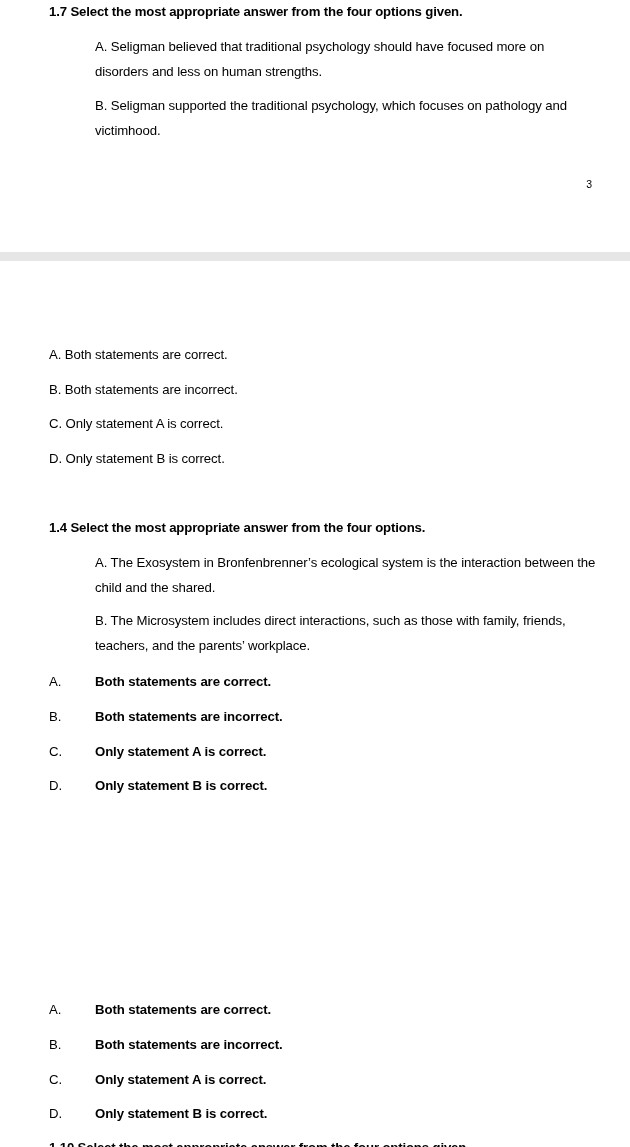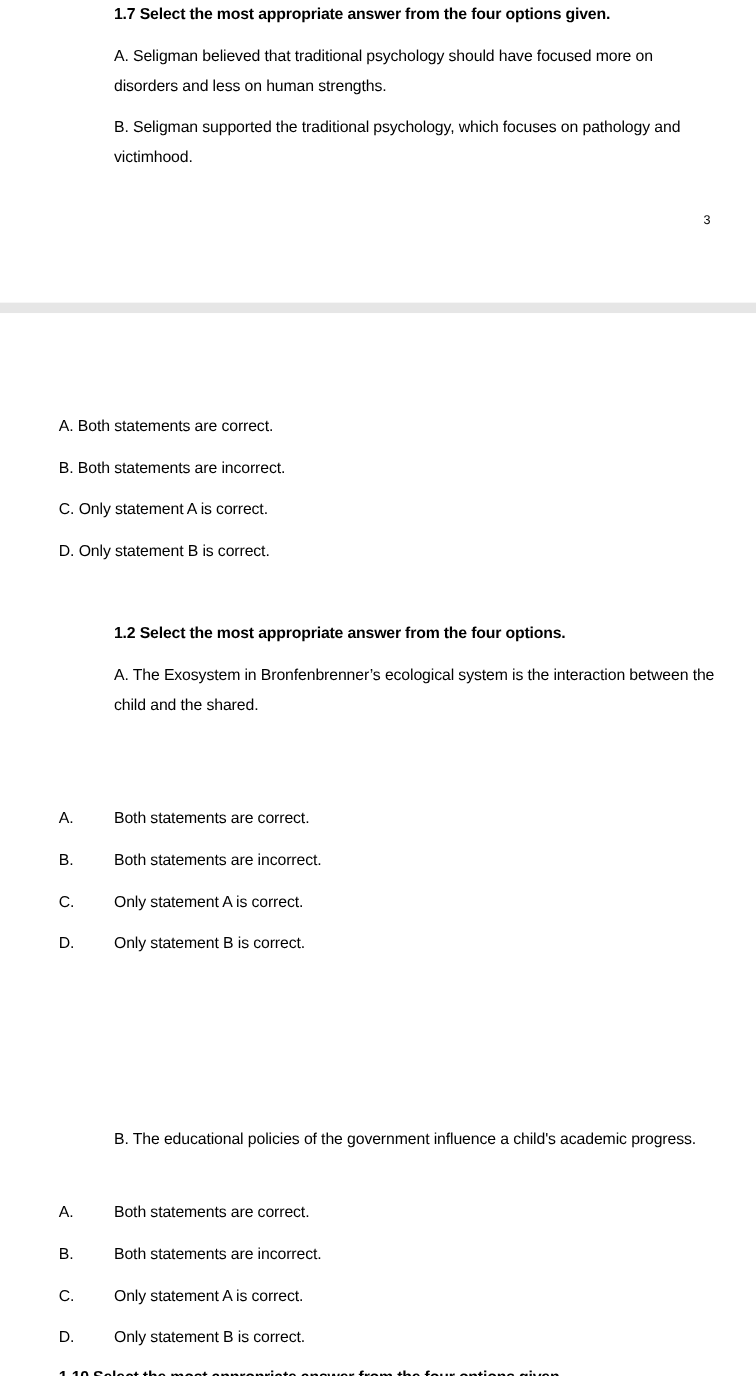--- a/index.html
+++ b/index.html
@@ -43,21 +43,20 @@
   }
 
   
   .q-heading {
     position: absolute;
     left: 49px;
     font-size: 13.2px;
     font-weight: bold;
     letter-spacing: -0.15px;
     white-space: nowrap;
-    margin-left: 46px;
   }
   .statement {
     position: absolute;
     left: 95px;
     width: 505px;
     font-size: 13.2px;
     line-height: 25.2px;
     letter-spacing: -0.1px;
     text-align: left;
   }
@@ -84,20 +83,21 @@
     font-size: 13.2px;
     letter-spacing: -0.1px;
     white-space: nowrap;
   }
   .opt-tab .opt-letter {
     display: inline-block;
     width: 46px;
   }
   .opt-tab .opt-text {
     display: inline;
+    font-weight: bold;
   }
 
   .clipped-heading {
     position: absolute;
     left: 49px;
     font-size: 13.2px;
     font-weight: bold;
     letter-spacing: -0.15px;
     white-space: nowrap;
   }
@@ -120,41 +120,41 @@
 
   <div class="page-gap"></div>
 
   <div class="page page-second">
 
     <div class="opt-plain" style="top: 86px;">A. Both statements are correct.</div>
     <div class="opt-plain" style="top: 120.5px;">B. Both statements are incorrect.</div>
     <div class="opt-plain" style="top: 155px;">C. Only statement A is correct.</div>
     <div class="opt-plain" style="top: 189.5px;">D. Only statement B is correct.</div>
 
-    <div class="q-heading" style="top: 259px;">1.2 Select the most appropriate answer from the four options.</div>
+    <div class="q-heading" style="top: 259px;">1.4 Select the most appropriate answer from the four options.</div>
 
     <div class="statement" style="top: 289px;">A. The Exosystem in Bronfenbrenner’s ecological system is the interaction between the child and the shared.</div>
 
+    <div class="statement" style="top: 347px;">B. The Microsystem includes direct interactions, such as those with family, friends, teachers, and the parents’ workplace.</div>
 
     <div class="opt-tab" style="top: 413px;">
       <span class="opt-letter">A.</span><span class="opt-text">Both statements are correct.</span>
     </div>
     <div class="opt-tab" style="top: 448px;">
       <span class="opt-letter">B.</span><span class="opt-text">Both statements are incorrect.</span>
     </div>
     <div class="opt-tab" style="top: 482.5px;">
       <span class="opt-letter">C.</span><span class="opt-text">Only statement A is correct.</span>
     </div>
     <div class="opt-tab" style="top: 517px;">
       <span class="opt-letter">D.</span><span class="opt-text">Only statement B is correct.</span>
     </div>
 
 
 
-    <div class="statement" style="top: 675px;">B. The educational policies of the government influence a child's academic progress.</div>
 
     <div class="opt-tab" style="top: 741px;">
       <span class="opt-letter">A.</span><span class="opt-text">Both statements are correct.</span>
     </div>
     <div class="opt-tab" style="top: 776px;">
       <span class="opt-letter">B.</span><span class="opt-text">Both statements are incorrect.</span>
     </div>
     <div class="opt-tab" style="top: 810.5px;">
       <span class="opt-letter">C.</span><span class="opt-text">Only statement A is correct.</span>
     </div>

